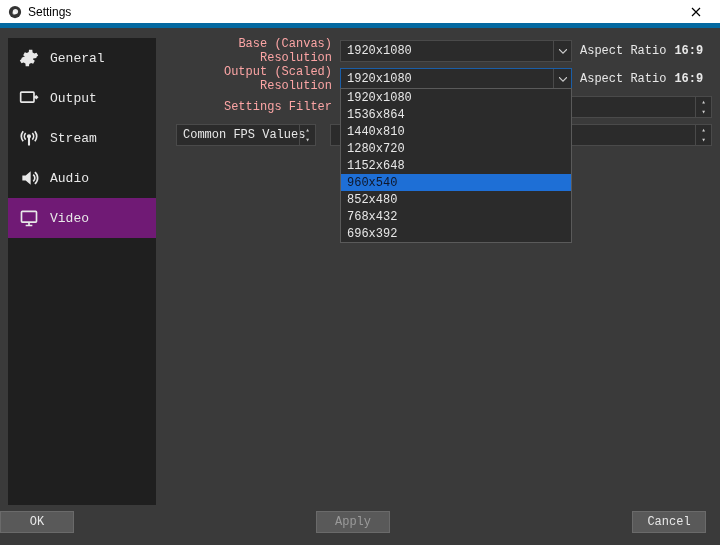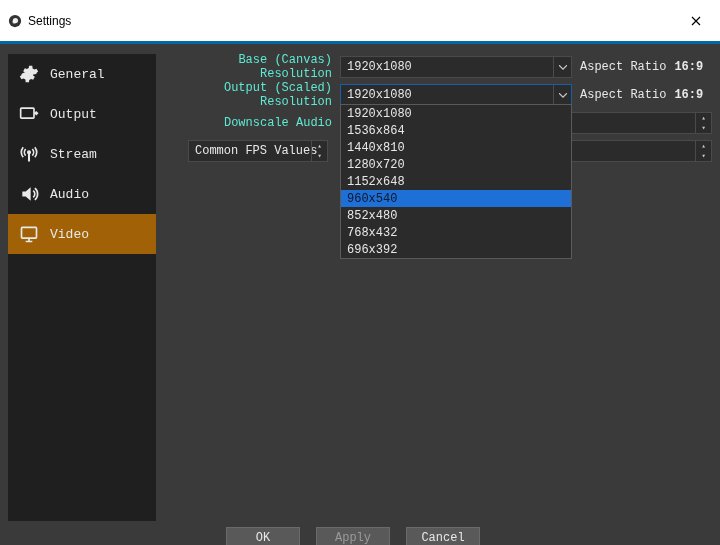--- a/index.html
+++ b/index.html
@@ -4,27 +4,27 @@
 <style>
   * { box-sizing: border-box; margin: 0; padding: 0; }
   html, body { width: 720px; height: 545px; overflow: hidden; }
   body {
     font-family: "Segoe UI", Tahoma, sans-serif;
     font-size: 12px;
     background: #fff;
     color: #e8e8e8;
   }
   .titlebar {
-    height: 44px;
+    height: 28px;
     background: #fff;
     color: #000;
     display: flex;
     align-items: center;
     padding: 0 4px 0 8px;
-    border-bottom: 3px solid #0369a1;
+    border-bottom: 5px solid #0369a1;
   }
   .tb-icon {
     width: 14px; height: 14px; margin-right: 6px;
     display: inline-flex; align-items: center; justify-content: center;
   }
   .tb-title { font-size: 12px; }
   .tb-spacer { flex: 1; }
   .tb-close {
     width: 40px; height: 28px;
     display: flex; align-items: center; justify-content: center;
@@ -53,42 +53,42 @@
     display: flex;
     align-items: center;
     gap: 10px;
     height: 40px;
     padding: 0 10px;
     color: #e8e8e8;
     font-family: "Courier New", monospace;
     font-size: 13px;
     cursor: default;
   }
-  .side-item.selected { background: #a16207; }
+  .side-item.selected { background: #701a75; }
   .side-icon {
     width: 22px; height: 22px;
     display: inline-flex; align-items: center; justify-content: center;
   }
   .content {
     flex: 1;
     position: relative;
   }
   .row {
     display: flex;
     align-items: center;
     gap: 8px;
     height: 26px;
     margin-bottom: 2px;
     font-family: "Courier New", monospace;
     font-size: 12px;
   }
   .row-label {
     width: 170px;
     text-align: right;
-    color: #5eead4;
+    color: #fca5a5;
   }
   .combo {
     position: relative;
     background: #2b2b2b;
     border: 1px solid #4a4a4a;
     height: 22px;
     display: flex;
     align-items: center;
     padding: 0 20px 0 6px;
     color: #e8e8e8;
@@ -130,21 +130,21 @@
   .spinbtns div {
     flex:1; display:flex; align-items:center; justify-content:center;
     font-size: 7px; color:#ccc;
   }
   .fps-combo {
     background: #2b2b2b;
     border: 1px solid #4a4a4a;
     height: 22px;
     display: flex; align-items: center;
     padding: 0 6px;
-    margin-left: 26px;
+    margin-left: 14px;
     width: 140px;
     position: relative;
     font-family: "Courier New", monospace;
     font-size: 12px;
   }
   .fps-spin {
     position: absolute; right:0; top:0; bottom:0; width:16px;
     border-left:1px solid #4a4a4a;
     display:flex; flex-direction:column;
   }
@@ -165,21 +165,21 @@
     padding: 0 6px;
     display: flex; align-items: center;
     color: #e8e8e8;
     cursor: default;
   }
   .dd-item.sel { background: #1e6fd6; color: #0f172a; }
   .footer {
     height: 40px;
     display: flex;
     align-items: flex-start;
-    justify-content: center;
+    justify-content: space-between;
     gap: 16px;
     padding: 6px 14px 0 0;
   }
   .btn {
     min-width: 74px;
     height: 22px;
     background: #595959;
     border: 1px solid #6a6a6a;
     color: #e8e8e8;
     display:flex; align-items:center; justify-content:center;
@@ -294,21 +294,21 @@
               </svg>
           </span>
         </div>
         <div class="aspect">
           <span>Aspect Ratio</span>
           <span class="val">16:9</span>
         </div>
       </div>
 
       <div class="row">
-        <div class="row-label">Downscale Audio</div>
+        <div class="row-label">Settings Filter</div>
         <div class="spinbox">
           <div class="spinbtns">
               <div>▴</div>
               <div>▾</div>
             </div>
         </div>
       </div>
 
       <div class="row">
         <div class="fps-combo">

